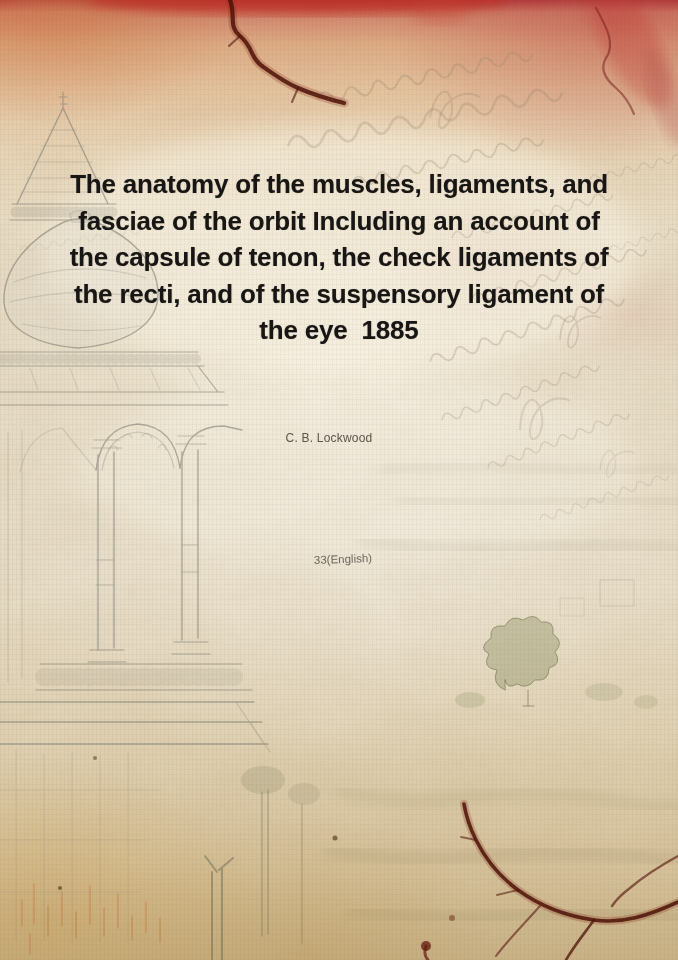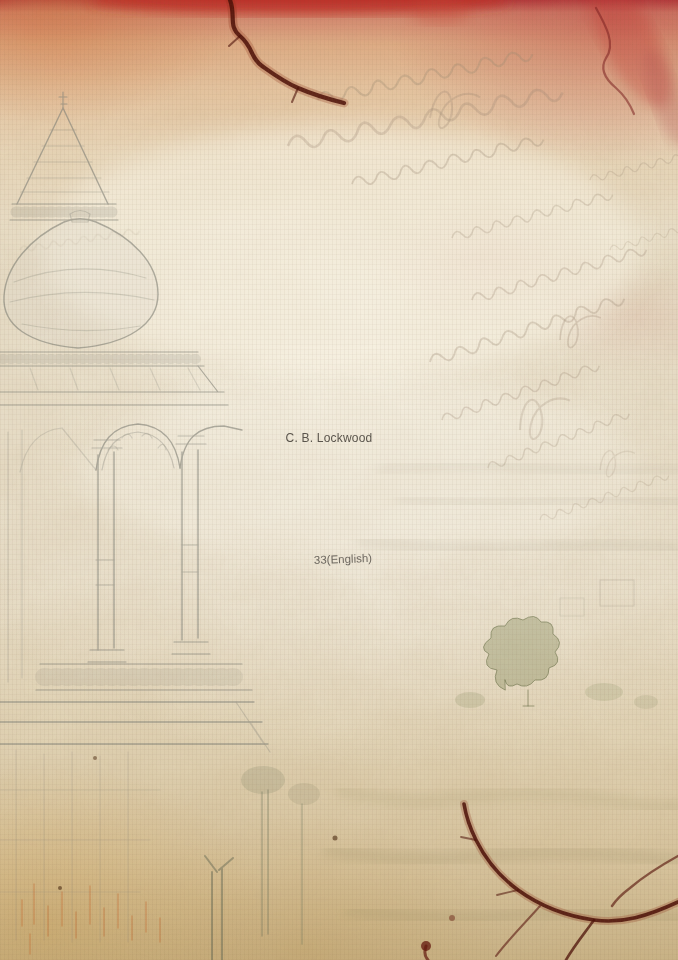--- a/index.html
+++ b/index.html
@@ -226,18 +226,25 @@
       <path d="M594 920 C584 934 574 946 566 960" stroke="#4c1008" stroke-width="2.6" opacity="0.75"></path>
       <path d="M540 906 C524 924 508 940 496 956" stroke="#5a1810" stroke-width="2" opacity="0.6"></path>
       <path d="M678 856 C660 866 644 876 630 888 C622 894 616 900 612 906" stroke="#5a1810" stroke-width="2.4" opacity="0.65"></path>
       <path d="M518 890 l-21 5 M476 840 l-15 -3" stroke="#4c1008" stroke-width="1.8" opacity="0.55"></path>
       <circle cx="426" cy="946" r="5" fill="#63180e" opacity="0.75"></circle>
       <path d="M426 946 C424 952 425 957 428 960" stroke="#63180e" stroke-width="3" opacity="0.7"></path>
       <circle cx="452" cy="918" r="3" fill="#63180e" opacity="0.45"></circle>
     </g>
   </svg>
 
+  <div class="title-block">
+    <div class="title-line">The anatomy of the muscles, ligaments, and</div>
+    <div class="title-line">fasciae of the orbit Including an account of</div>
+    <div class="title-line">the capsule of tenon, the check ligaments of</div>
+    <div class="title-line">the recti, and of the suspensory ligament of</div>
+    <div class="title-line">the eye  1885</div>
+  </div>
 
   <div class="author-line">C. B. Lockwood</div>
 
   <div class="edition-line">33(English)</div>
 
 </div>
 
 </body></html>

